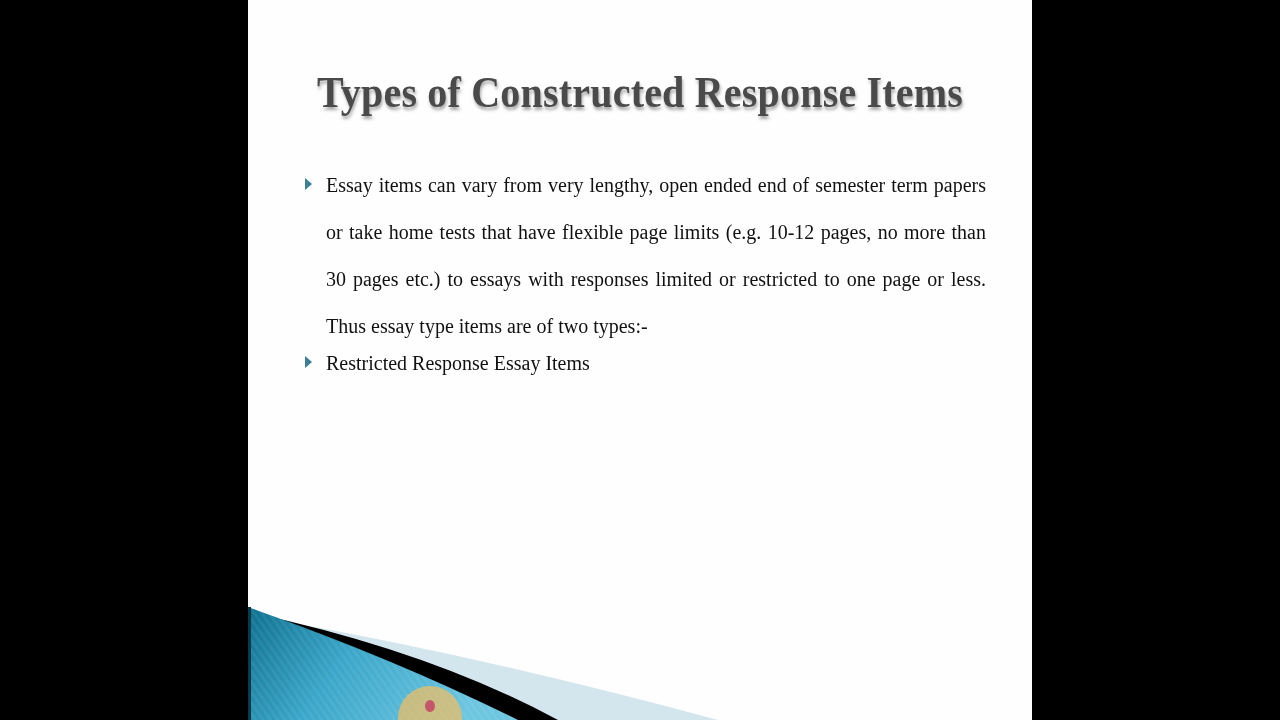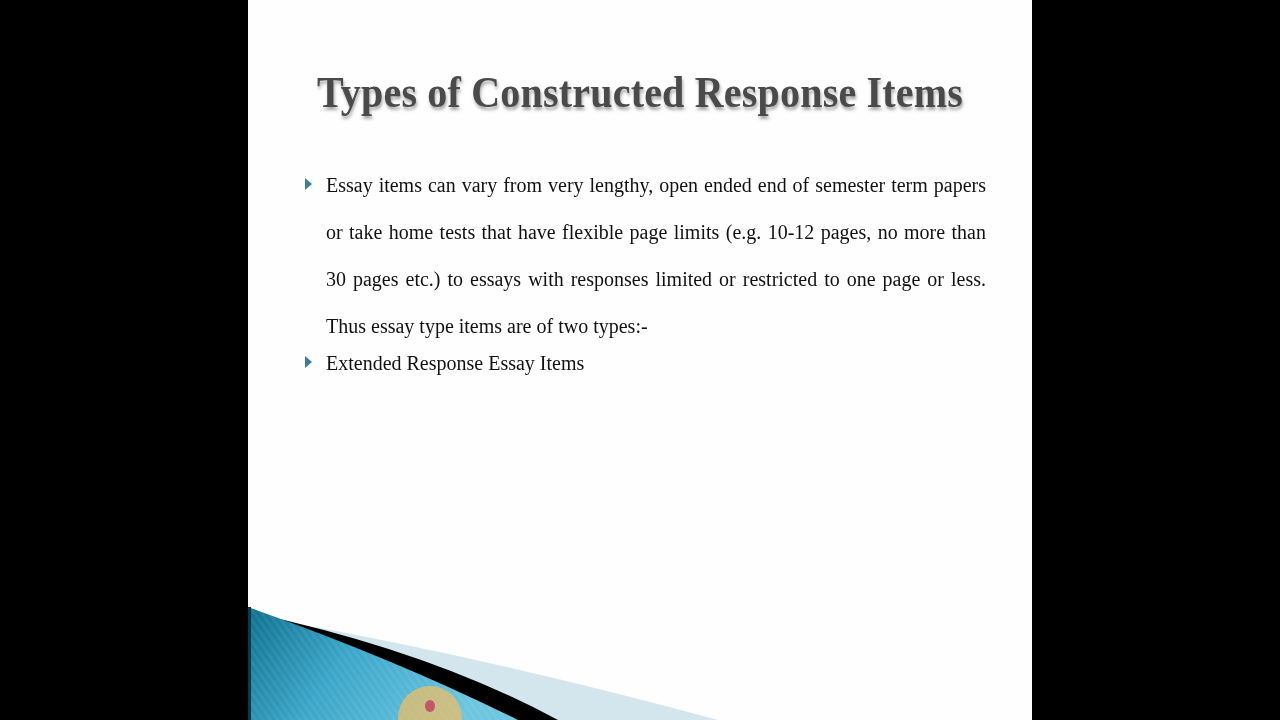--- a/index.html
+++ b/index.html
@@ -114,21 +114,21 @@
 
     <div class="slide-title">Types of Constructed Response Items</div>
 
     <div class="content">
       <p class="bullet main">
         <span class="bullet-marker"></span>
         <span class="bullet-text">Essay items can vary from very lengthy, open ended end of semester term papers or take home tests that have flexible page limits (e.g. 10-12 pages, no more than 30 pages etc.) to essays with responses limited or restricted to one page or less. Thus essay type items are of two types:-</span>
       </p>
       <p class="bullet sub">
         <span class="bullet-marker"></span>
-        <span class="bullet-text">Extended Response Essay Items</span>
+        <span class="bullet-text">Restricted Response Essay Items</span>
       </p>
     </div>
 
     <svg class="deco" viewBox="0 0 784 720" width="784" height="720">
       <defs>
         <linearGradient id="waveGrad" x1="0" y1="0" x2="1" y2="0.3">
           <stop offset="0" stop-color="#0e6f8e"></stop>
           <stop offset="0.45" stop-color="#3aa6c9"></stop>
           <stop offset="1" stop-color="#6cc6e0"></stop>
         </linearGradient>

